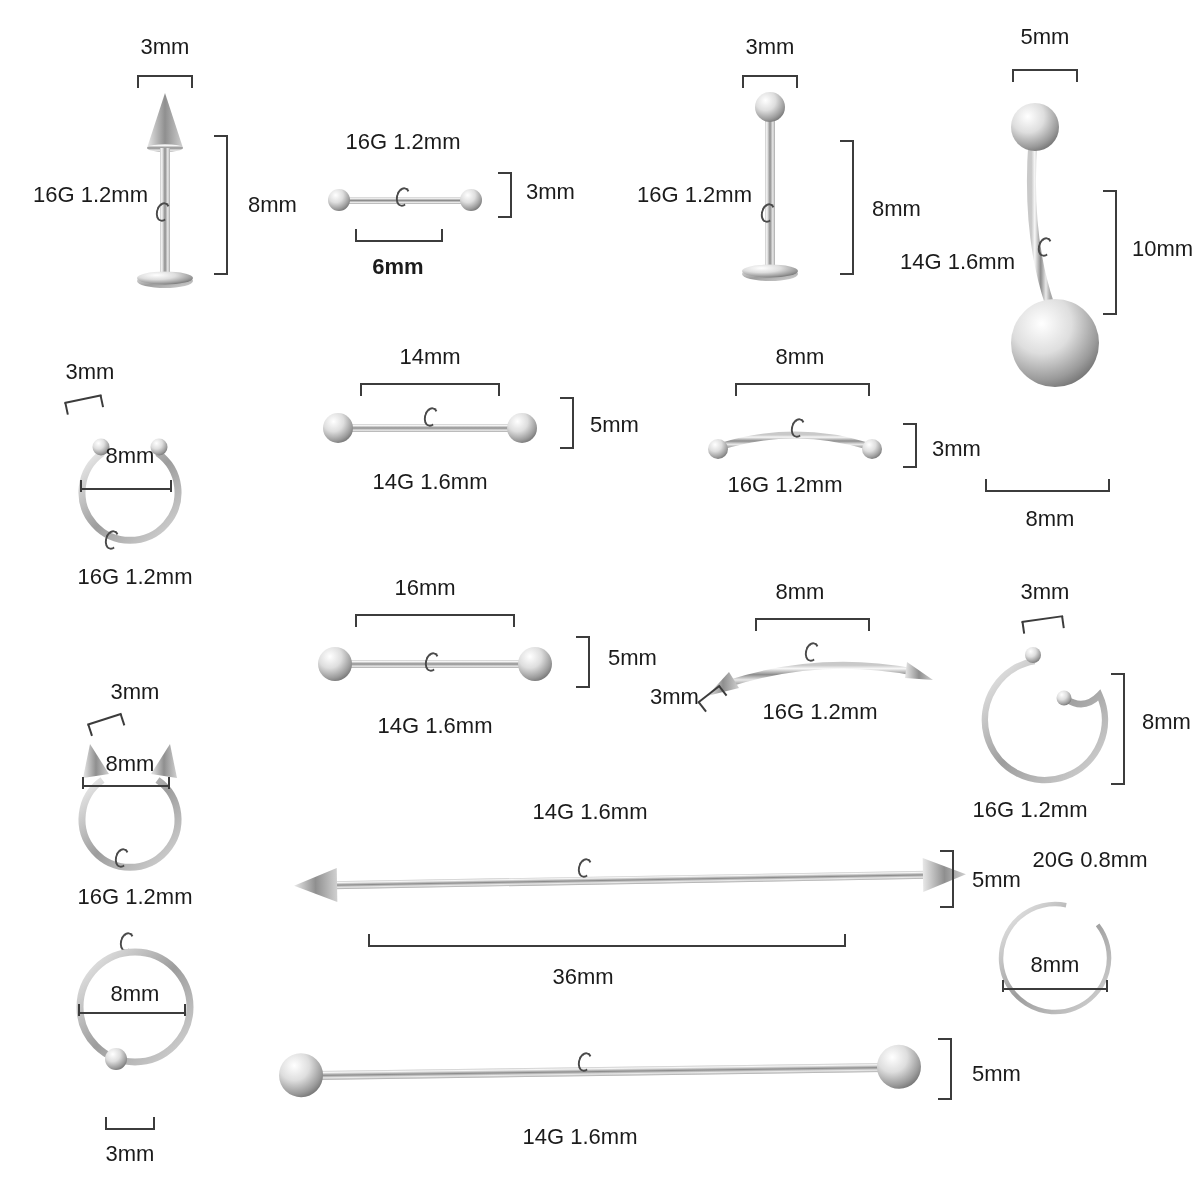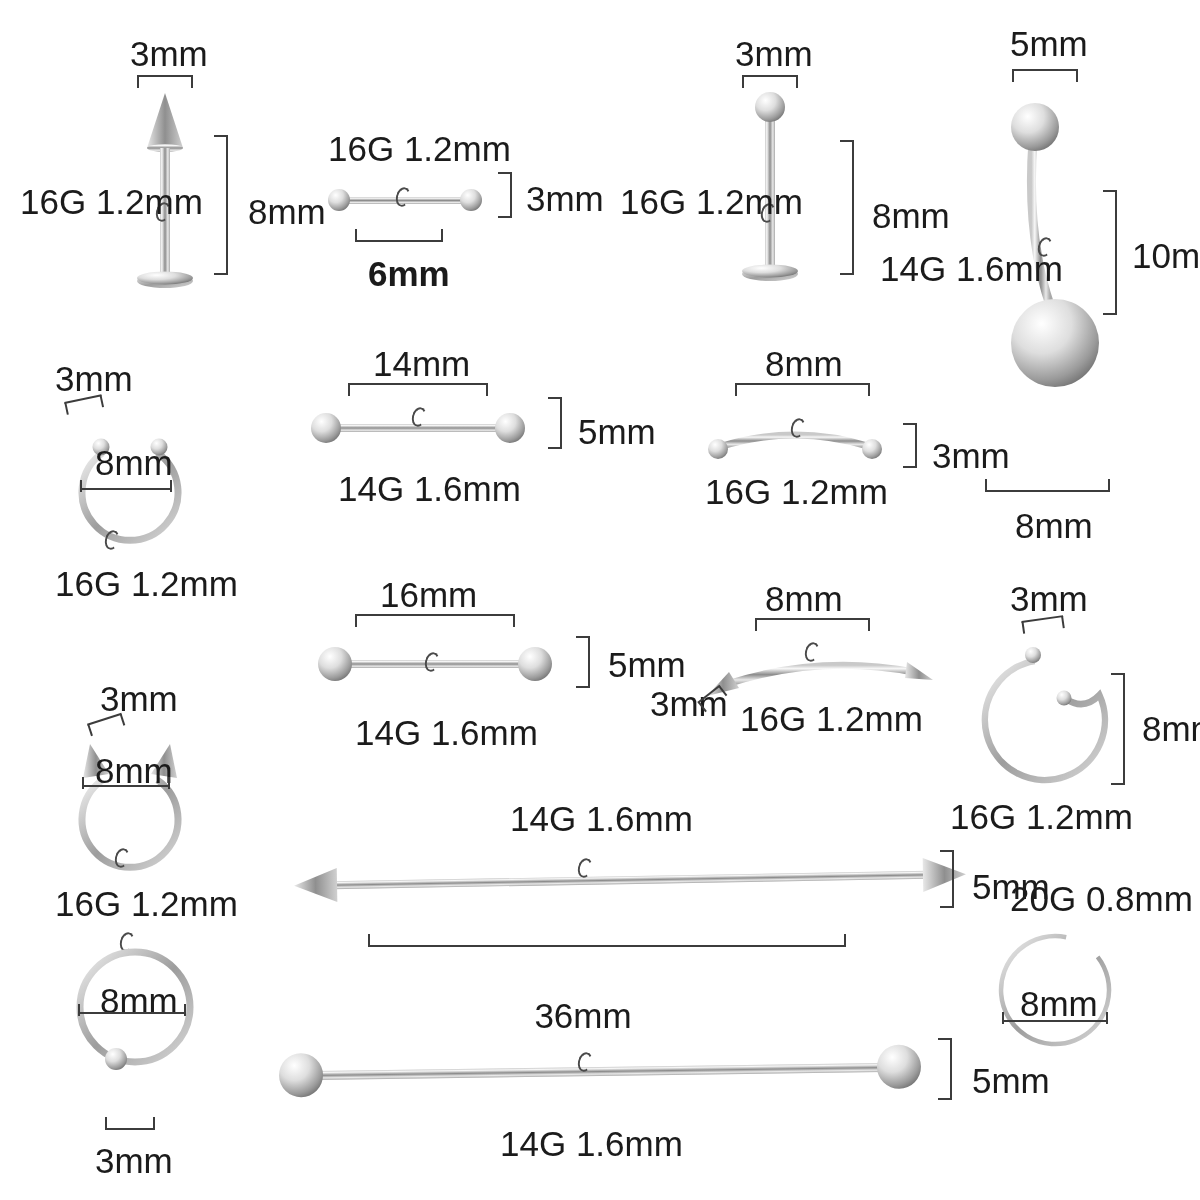--- a/index.html
+++ b/index.html
@@ -1,20 +1,20 @@
 <!DOCTYPE html>
 <html><head>
 <meta charset="utf-8">
 <style>
   * { margin:0; padding:0; box-sizing:border-box; }
   html,body { background:#ffffff; }
   body { font-family:"Liberation Sans", sans-serif; }
   #canvas { position:relative; width:1200px; height:1200px; background:#ffffff; overflow:hidden; }
   .item { position:absolute; }
-  .lbl { position:absolute; color:#1b1b1b; font-size:35px; line-height:1.1; white-space:nowrap; }
+  .lbl { position:absolute; color:#1b1b1b; font-size:22px; line-height:1.1; white-space:nowrap; }
   .lbl.c { text-align:center; }
   .lbl.r { text-align:right; }
   
   .bd { position:absolute; height:12px; border-top:2px solid #3c3c3c; }
   .bd::before,.bd::after { content:""; position:absolute; top:-1px; width:2px; height:12px; background:#3c3c3c; }
   .bd::before{ left:0; } .bd::after{ right:0; }
   
   .bu { position:absolute; height:12px; border-bottom:2px solid #3c3c3c; }
   .bu::before,.bu::after { content:""; position:absolute; bottom:-1px; width:2px; height:12px; background:#3c3c3c; }
   .bu::before{ left:0; } .bu::after{ right:0; }
@@ -139,21 +139,21 @@
       <path d="M 42.5 38 A 48 48 0 1 0 97.5 38" stroke="url(#gR)" stroke-width="7" fill="none"></path>
       <circle cx="41" cy="32" r="8.5" fill="url(#gB)"></circle>
       <circle cx="99" cy="32" r="8.5" fill="url(#gB)"></circle>
     </svg>
     <div class="lbl c" style="left:65px;top:84px;width:70px;">8mm</div>
     <div class="hl" style="left:50px;top:128px;width:92px;"></div>
     <span class="carrow" style="left:75px;top:170px;"></span>
     <div class="lbl c" style="left:25px;top:205px;width:160px;">16G 1.2mm</div>
   </div>
 
-  <div class="item" style="left:288px;top:345px;width:340px;height:160px;">
+  <div class="item" style="left:300px;top:345px;width:340px;height:160px;">
     <div class="lbl c" style="left:85px;top:0;width:90px;">14mm</div>
     <div class="bd" style="left:60px;top:38px;width:140px;"></div>
     <svg class="jewel" style="left:20px;top:60px;" width="220" height="46" viewBox="0 0 220 46">
       <rect x="16" y="19" width="188" height="8" fill="url(#gV)"></rect>
       <circle cx="18" cy="23" r="15" fill="url(#gB)"></circle>
       <circle cx="202" cy="23" r="15" fill="url(#gB)"></circle>
     </svg>
     <span class="carrow" style="left:124px;top:62px;"></span>
     <div class="vb" style="left:262px;top:52px;height:52px;"></div>
     <div class="lbl" style="left:290px;top:68px;">5mm</div>
@@ -233,36 +233,36 @@
     <div class="lbl c" style="left:230px;top:0;width:160px;">14G 1.6mm</div>
     <svg class="jewel" style="left:10px;top:48px;transform:rotate(-1deg);" width="680" height="64" viewBox="0 0 680 64">
       <rect x="42" y="28" width="596" height="8" fill="url(#gV)"></rect>
       <polygon points="4,32 47,15 47,49" fill="url(#gC)"></polygon>
       <polygon points="676,32 633,15 633,49" fill="url(#gC)"></polygon>
     </svg>
     <span class="carrow" style="left:298px;top:58px;"></span>
     <div class="vb" style="left:662px;top:50px;height:58px;"></div>
     <div class="lbl" style="left:692px;top:68px;">5mm</div>
     <div class="bu" style="left:88px;top:135px;width:478px;"></div>
-    <div class="lbl c" style="left:253px;top:165px;width:100px;margin-top:32px;">36mm</div>
+    <div class="lbl c" style="left:253px;top:165px;width:100px;">36mm</div>
   </div>
 
   <div class="item" style="left:40px;top:920px;width:220px;height:255px;">
     <span class="carrow" style="left:80px;top:12px;"></span>
     <svg class="jewel" style="left:25px;top:15px;" width="140" height="150" viewBox="0 0 140 150">
       <circle cx="70" cy="72" r="55" stroke="url(#gR)" stroke-width="7" fill="none"></circle>
       <circle cx="51" cy="124" r="11" fill="url(#gB)"></circle>
     </svg>
     <div class="lbl c" style="left:60px;top:62px;width:70px;">8mm</div>
     <div class="hl" style="left:38px;top:92px;width:108px;"></div>
     <div class="bu" style="left:65px;top:198px;width:50px;"></div>
     <div class="lbl c" style="left:55px;top:222px;width:70px;">3mm</div>
   </div>
 
-  <div class="item" style="left:960px;top:880px;width:240px;height:220px;">
+  <div class="item" style="left:960px;top:848px;width:240px;height:220px;">
     <div class="lbl c" style="left:50px;top:0;width:160px;">20G 0.8mm</div>
     <svg class="jewel" style="left:30px;top:45px;" width="130" height="130" viewBox="0 0 130 130">
       <path d="M 76.2 12.2 A 54 54 0 1 0 107.6 31.8" stroke="url(#gR)" stroke-width="4.5" fill="none"></path>
     </svg>
     <div class="lbl c" style="left:60px;top:105px;width:70px;">8mm</div>
     <div class="hl" style="left:42px;top:140px;width:106px;"></div>
   </div>
 
   <div class="item" style="left:250px;top:1010px;width:770px;height:165px;">
     <svg class="jewel" style="left:25px;top:30px;transform:rotate(-0.8deg);" width="650" height="62" viewBox="0 0 650 62">

